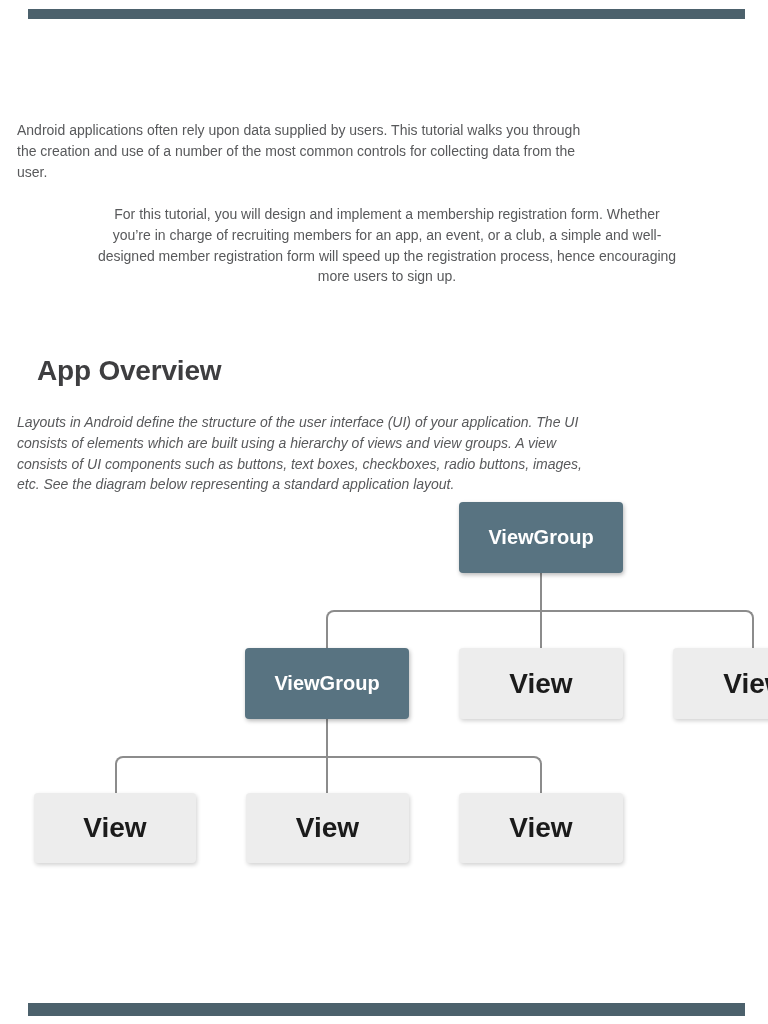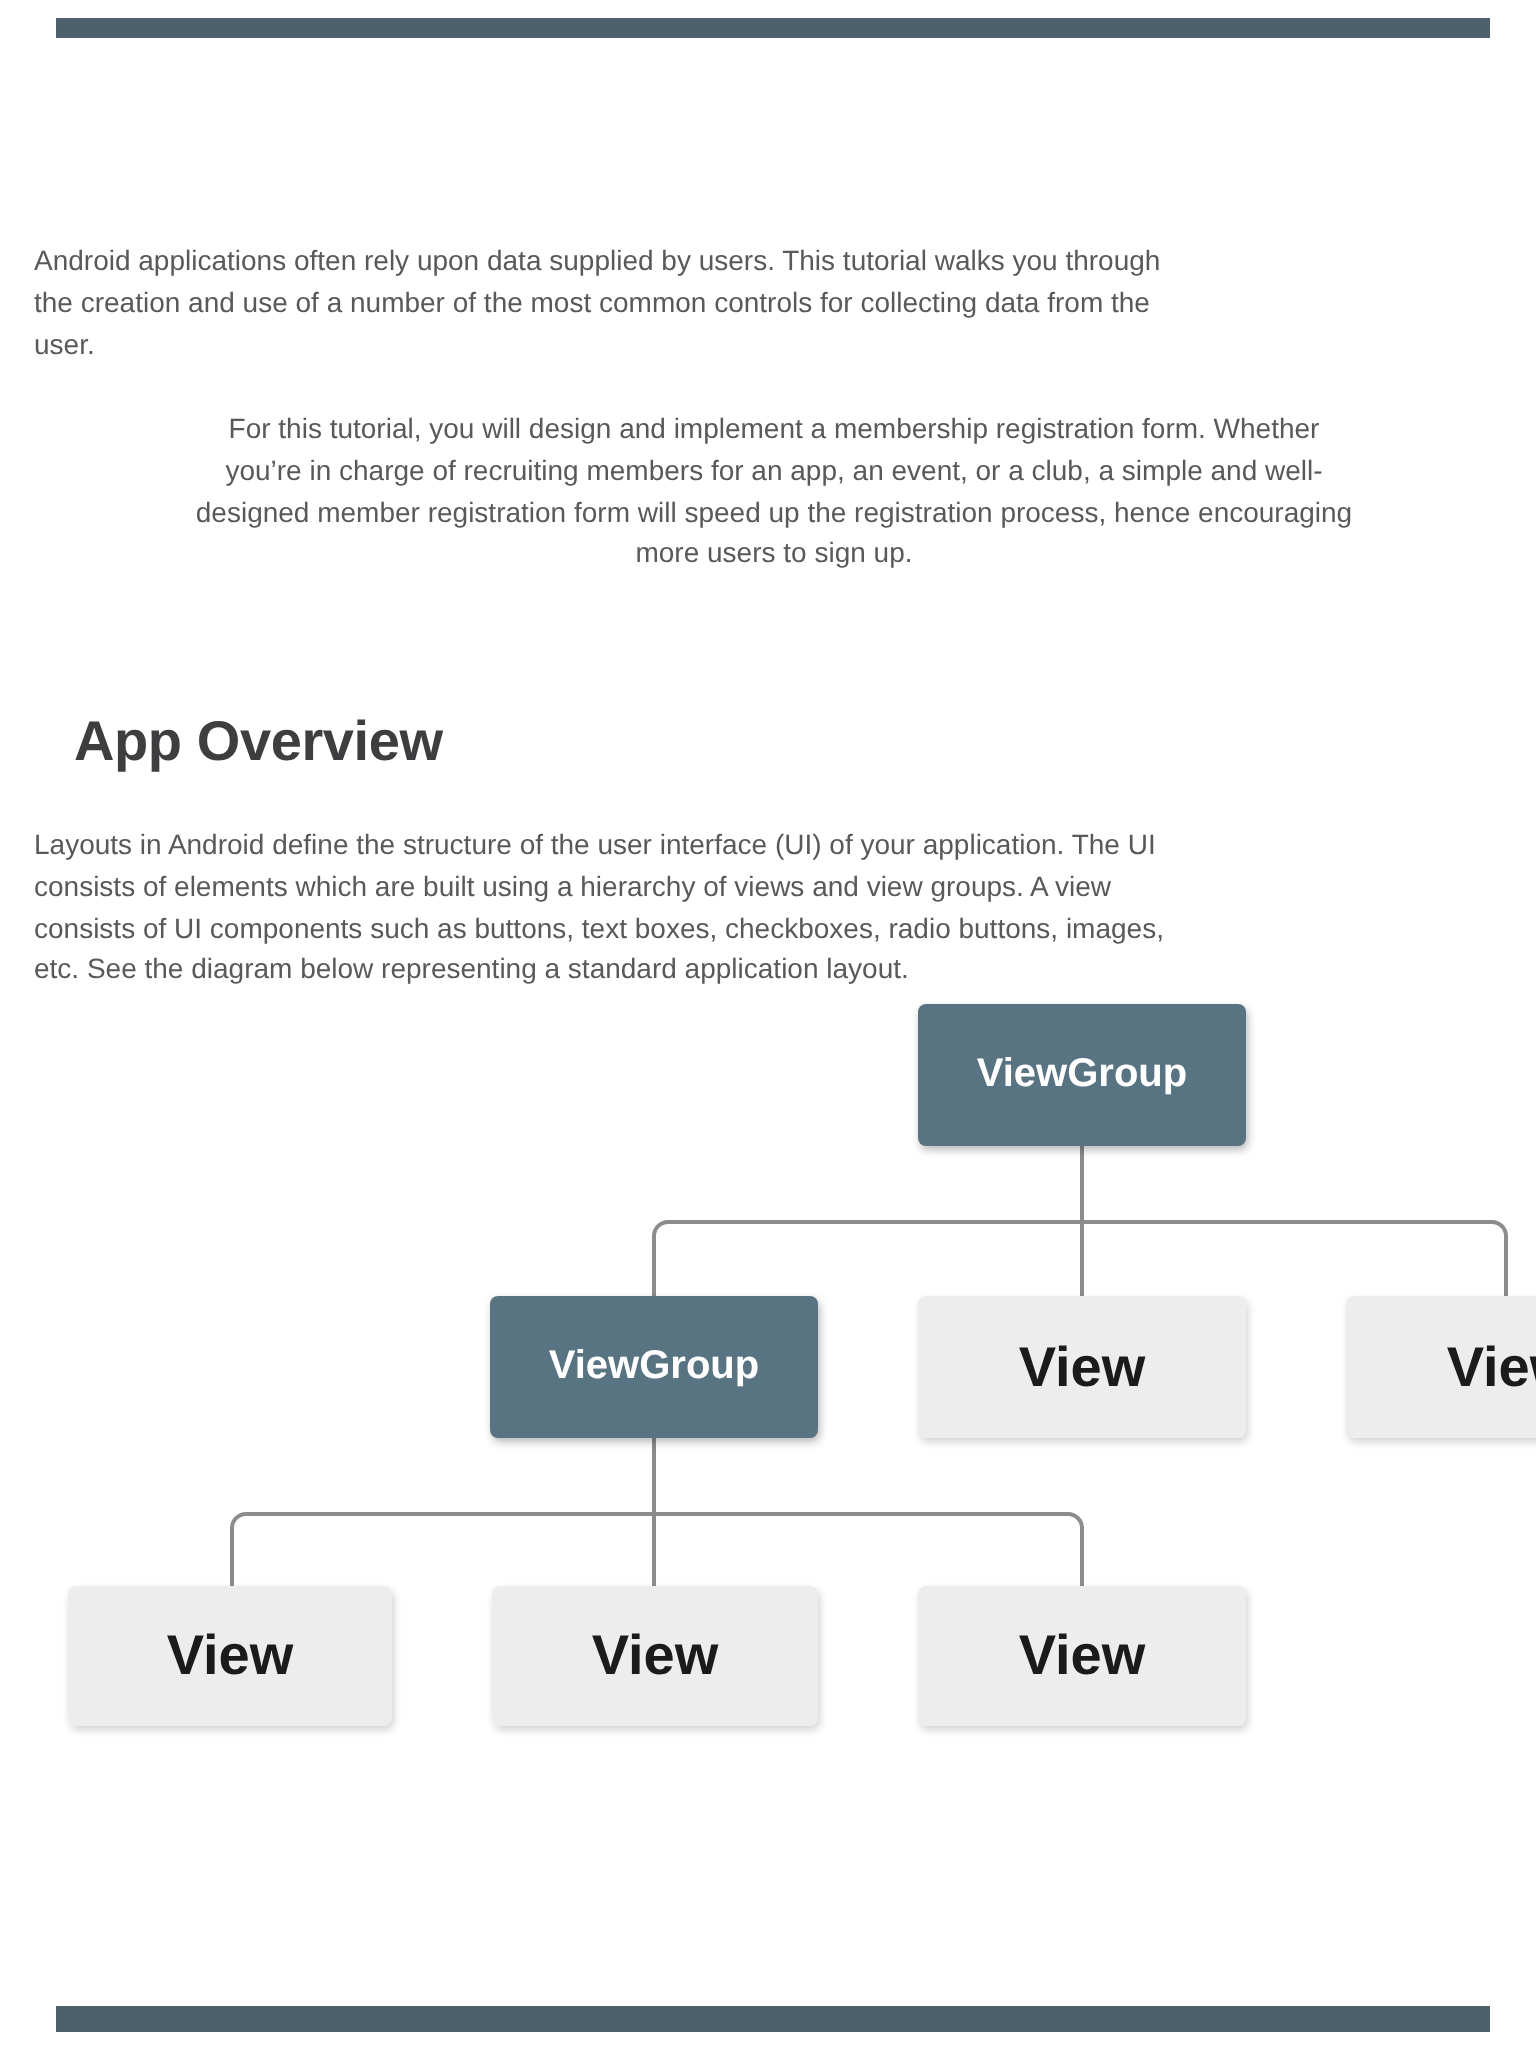--- a/index.html
+++ b/index.html
@@ -94,21 +94,21 @@
 the creation and use of a number of the most common controls for collecting data from the
 user.</p>
 
   <p class="body-text" style="top:190px;text-align:center;">For this tutorial, you will design and implement a membership registration form. Whether
 you’re in charge of recruiting members for an app, an event, or a club, a simple and well-
 designed member registration form will speed up the registration process, hence encouraging
 more users to sign up.</p>
 
   <h1 class="h1">App Overview</h1>
 
-  <p class="body-text" style="top:398px;">Layouts in Android define the structure of the user interface (UI) of your application. The UI
+  <p class="body-text" style="top:398px;font-style:italic;">Layouts in Android define the structure of the user interface (UI) of your application. The UI
 consists of elements which are built using a hierarchy of views and view groups. A view
 consists of UI components such as buttons, text boxes, checkboxes, radio buttons, images,
 etc. See the diagram below representing a standard application layout.</p>
 
   <div id="diagram">
 
     <div class="stem" style="left: 524px; top: 71px; height: 75px; background: rgb(140, 140, 140);"></div>
     <div class="bracket" style="left: 310px; top: 108px; width: 424px; height: 38px; border-color: rgb(140, 140, 140);"></div>
 
     <div class="stem" style="left: 310px; top: 217px; height: 74px; background: rgb(140, 140, 140);"></div>

